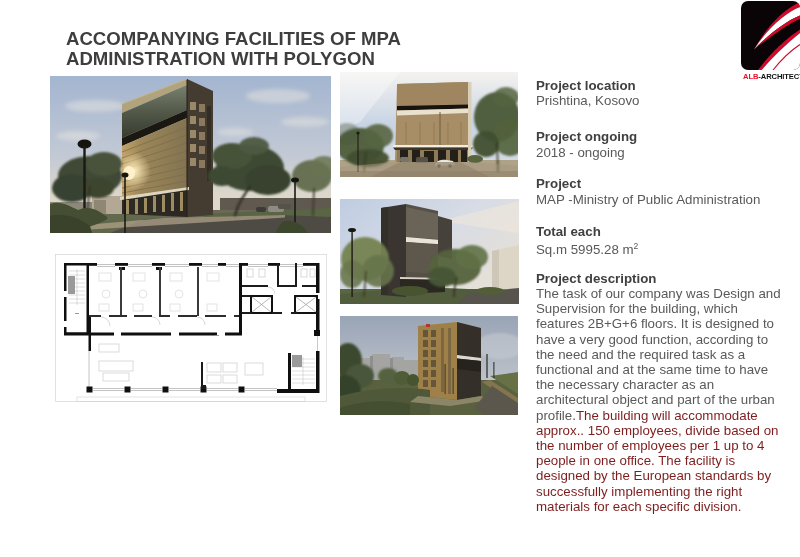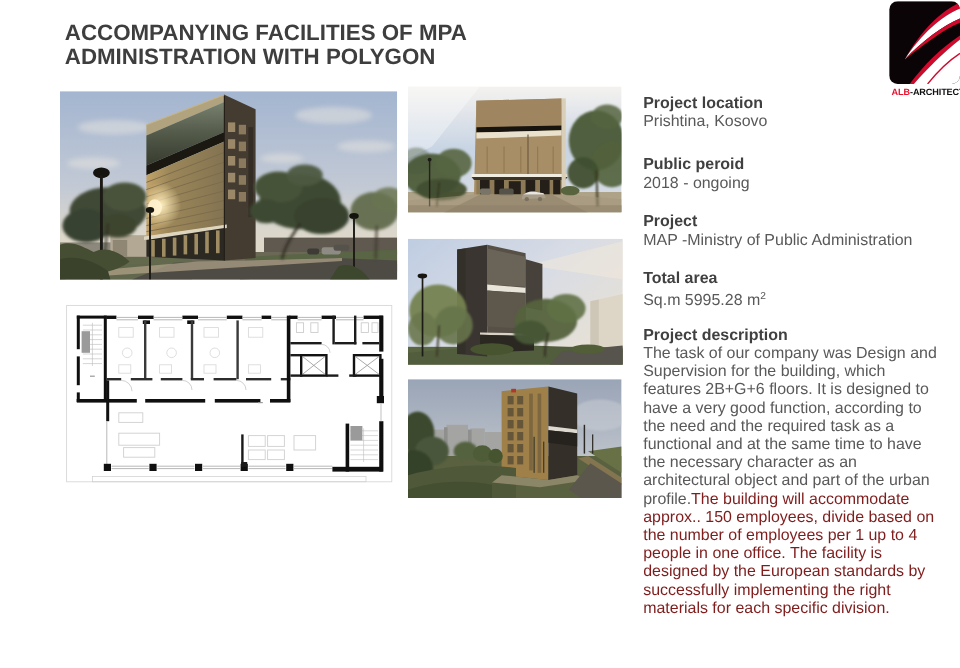--- a/index.html
+++ b/index.html
@@ -1,18 +1,18 @@
 <!DOCTYPE html>
 <html><head>
 <meta charset="utf-8">
 <style>
   html,body{margin:0;padding:0;}
   body{width:800px;height:557px;background:#ffffff;font-family:"Liberation Sans",sans-serif;position:relative;overflow:hidden;}
   .abs{position:absolute;}
-  h1{margin:4px;font-size:18.6px;line-height:20.3px;font-weight:bold;color:#3e3e3e;}
+  h1{margin:16px;font-size:18.6px;line-height:20.3px;font-weight:bold;color:#3e3e3e;}
   .rc{font-size:13.3px;line-height:15.2px;color:#595959;}
   .rc b{color:#404040;margin-top:48px;}
   .d2{color:#7f1d1d;}
 </style>
 </head>
 <body>
 
 <h1 class="abs" style="left:50px;top:12.9px;width:420px;">ACCOMPANYING FACILITIES OF MPA ADMINISTRATION WITH POLYGON</h1>
 
 <svg class="abs" style="left:741px;top:1px;" width="59" height="80" viewBox="0 0 59 80">
@@ -628,19 +628,19 @@
 
   <rect x="146.4" y="38" width="1.2" height="24" fill="#2a2822"></rect>
   <rect x="153.4" y="46" width="1" height="16" fill="#2a2822"></rect>
 
   <rect x="104.6" y="48" width="1" height="30" fill="#3a3626"></rect>
   <rect x="112.6" y="52" width="1" height="26" fill="#3a3626"></rect>
 </svg>
 
 <div class="rc abs" style="left:536px;top:77.6px;"><b>Project location</b><br>Prishtina, Kosovo</div>
 
-<div class="rc abs" style="left:536px;top:129.3px;"><b>Public peroid</b><br>2018 - ongoing</div>
+<div class="rc abs" style="left:536px;top:129.3px;"><b>Project ongoing</b><br>2018 - ongoing</div>
 
 <div class="rc abs" style="left:536px;top:176.4px;"><b>Project</b><br>MAP -Ministry of Public Administration</div>
 
-<div class="rc abs" style="left:536px;top:224.2px;"><b>Total area</b><br>Sq.m 5995.28 m<sup style="font-size:8.5px;">2</sup></div>
+<div class="rc abs" style="left:536px;top:224.2px;"><b>Total each</b><br>Sq.m 5995.28 m<sup style="font-size:8.5px;">2</sup></div>
 
 <div class="rc abs" style="left:536px;top:270.8px;width:260px;"><b>Project description</b><br>The task of our company was Design and<br>Supervision for the building, which<br>features 2B+G+6 floors. It is designed to<br>have a very good function, according to<br>the need and the required task as a<br>functional and at the same time to have<br>the necessary character as an<br>architectural object and part of the urban<br>profile.<span class="d2">The building will accommodate<br>approx.. 150 employees, divide based on<br>the number of employees per 1 up to 4<br>people in one office. The facility is<br>designed by the European standards by<br>successfully implementing the right<br>materials for each specific division.</span></div>
 
 </body></html>

